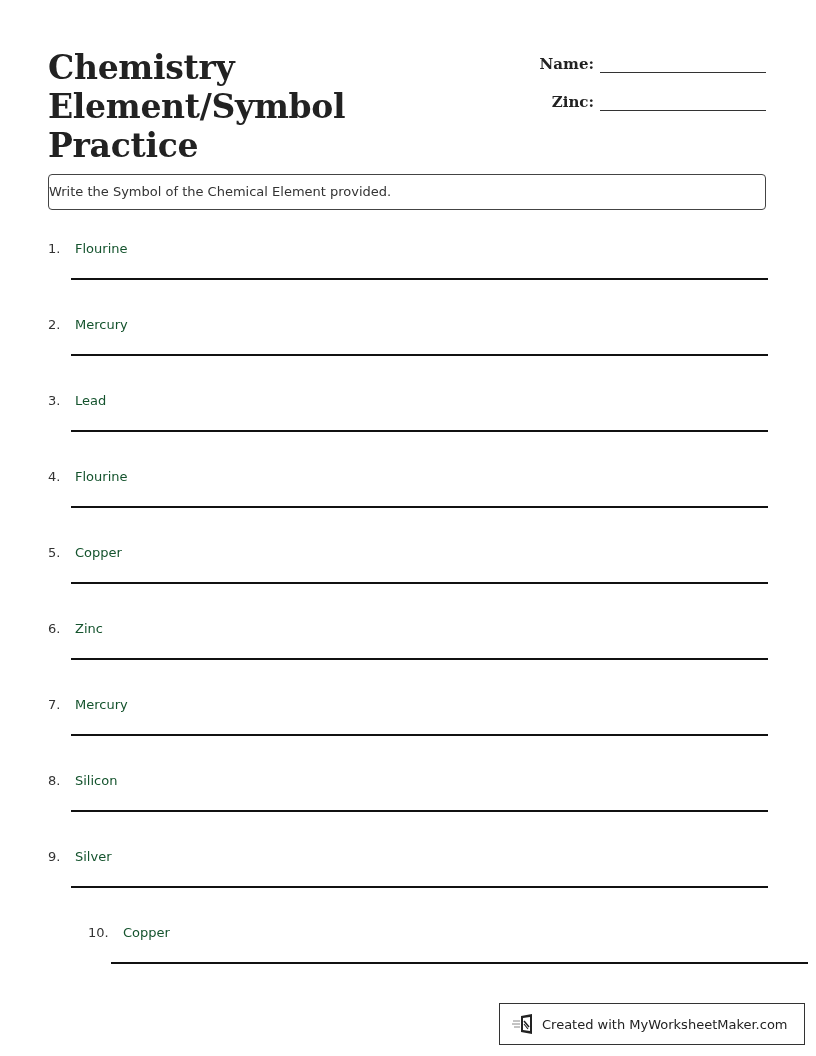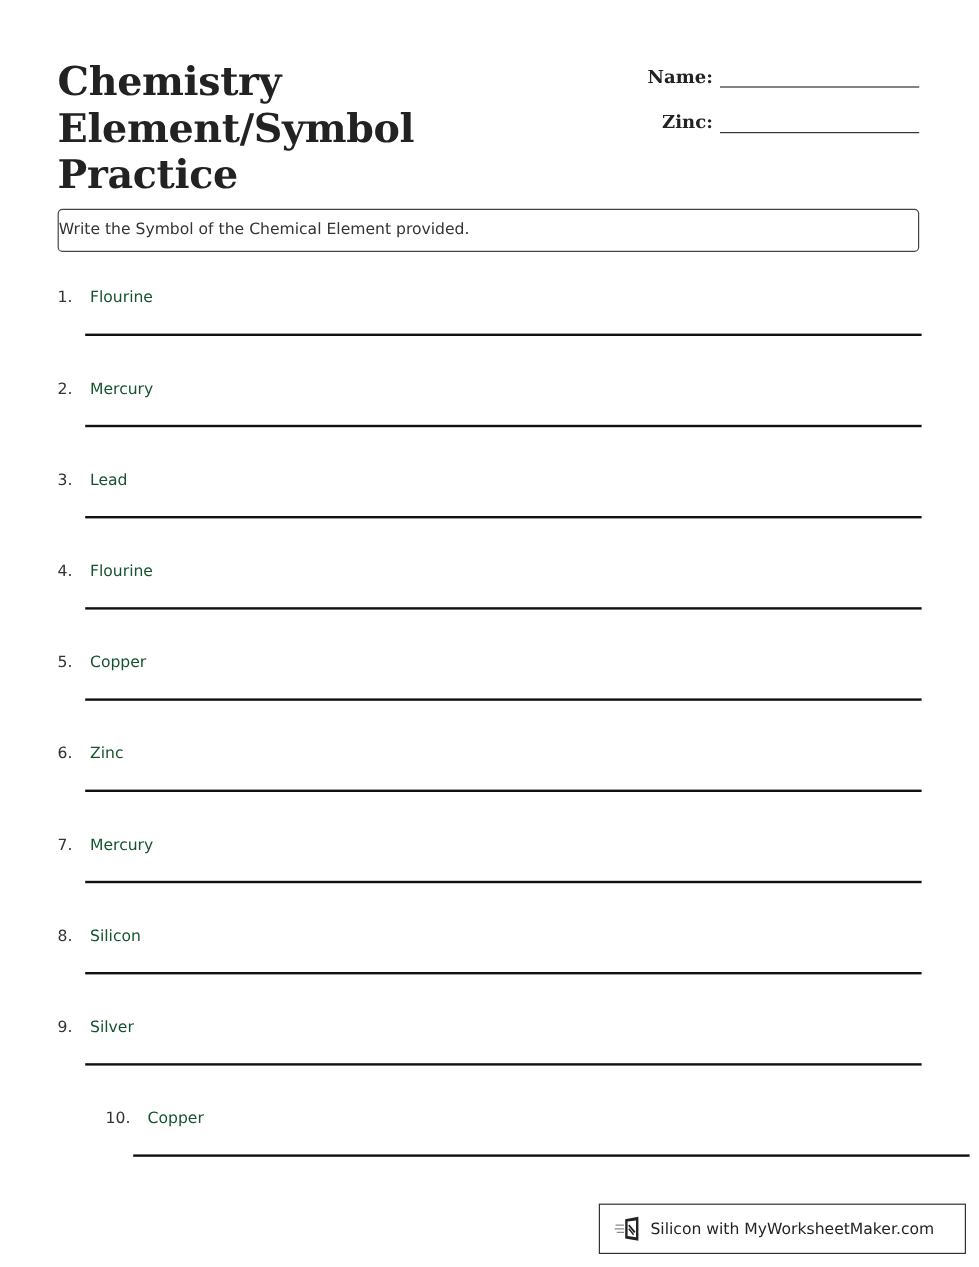--- a/index.html
+++ b/index.html
@@ -113,14 +113,14 @@
 <div class="footer">
   <svg class="footer-logo" viewBox="0 0 24 22">
     <line x1="1" y1="8" x2="8" y2="8" stroke="#888" stroke-width="1"></line>
     <line x1="0" y1="11" x2="8" y2="11" stroke="#888" stroke-width="1"></line>
     <line x1="2" y1="14" x2="8" y2="14" stroke="#888" stroke-width="1"></line>
     <polygon points="9,3 20,1 20,21 9,19" fill="#222"></polygon>
     <polygon points="11,5 18,4 18,18 11,17" fill="#ffffff"></polygon>
     <line x1="12" y1="8" x2="17" y2="14" stroke="#222" stroke-width="1.5"></line>
     <line x1="12" y1="11" x2="16" y2="16" stroke="#222" stroke-width="1.2"></line>
   </svg>
-  <span class="footer-text">Silicon with MyWorksheetMaker.com</span>
+  <span class="footer-text">Created with MyWorksheetMaker.com</span>
 </div>
 
 </body></html>

